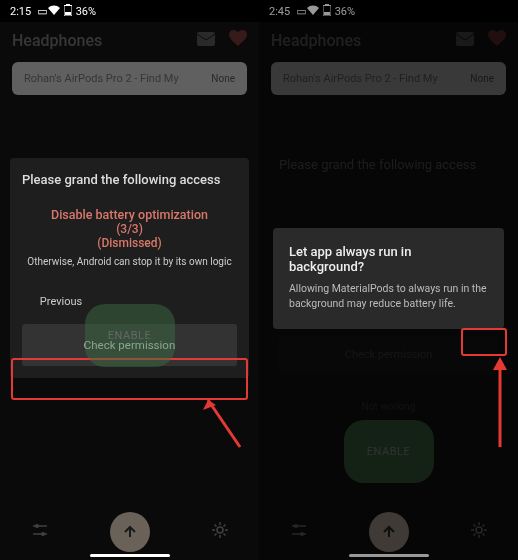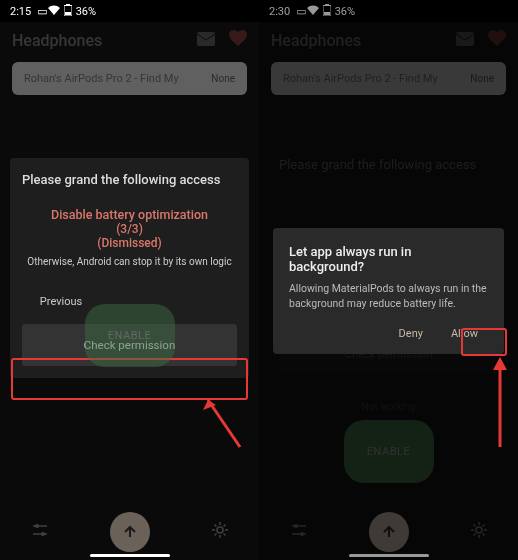--- a/index.html
+++ b/index.html
@@ -136,21 +136,21 @@
     <svg width="50" height="60" viewBox="0 0 50 60">
         <path d="M40 55 L8 8" stroke="#e53935" stroke-width="3" fill="none"></path>
         <path d="M8 8 L3 18 L16 13 Z" fill="#e53935"></path>
       </svg>
   </div>
 </div>
 
 <div class="screen">
   <div class="statusbar">
     <div class="sb-left">
-      <span>2:30</span>
+      <span>2:45</span>
       <span>▭</span>
     </div>
     <div class="sb-right">
       <span>
         <svg width="12" height="10" viewBox="0 0 12 10">
             <path fill="#fff" d="M6 10L0 3c3.3-3.3 8.7-3.3 12 0L6 10z"></path>
           </svg>
       </span>
       <span>
         <svg width="8" height="12" viewBox="0 0 8 12">
@@ -211,24 +211,20 @@
         </svg>
     </span>
   </div>
   <div class="nav-indicator"></div>
 
   <div class="dimmer"></div>
 
   <div class="dialog">
     <div class="dialog-title">Let app always run in background?</div>
     <div class="dialog-text">Allowing MaterialPods to always run in the background may reduce battery life.</div>
-    <div class="dialog-actions">
-      <button class="dlg-btn">Deny</button>
-      <button class="dlg-btn">Allow</button>
-    </div>
   </div>
   <div class="hl2"></div>
 
   <div class="arrow" style="left:226px; top:352px;">
     <svg width="30" height="100" viewBox="0 0 30 100">
         <path d="M15 95 L15 10" stroke="#e53935" stroke-width="3" fill="none"></path>
         <path d="M15 5 L8 18 L22 18 Z" fill="#e53935"></path>
       </svg>
   </div>
 </div>

